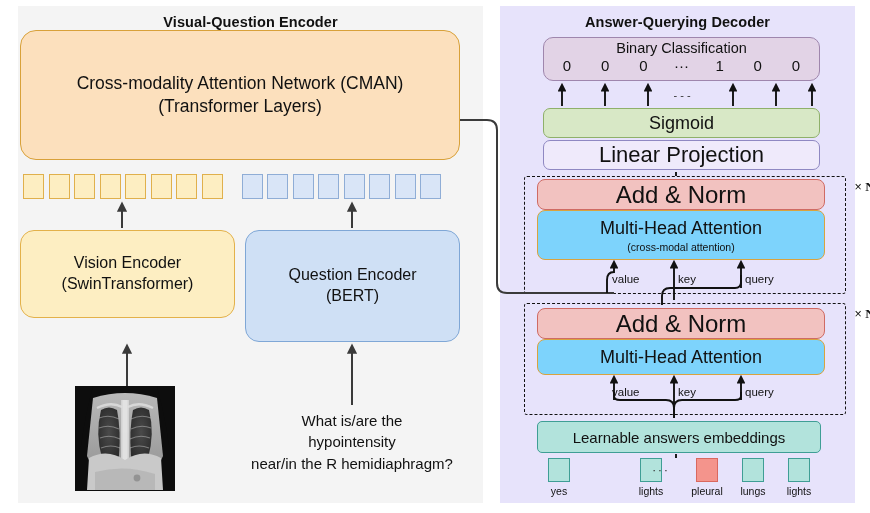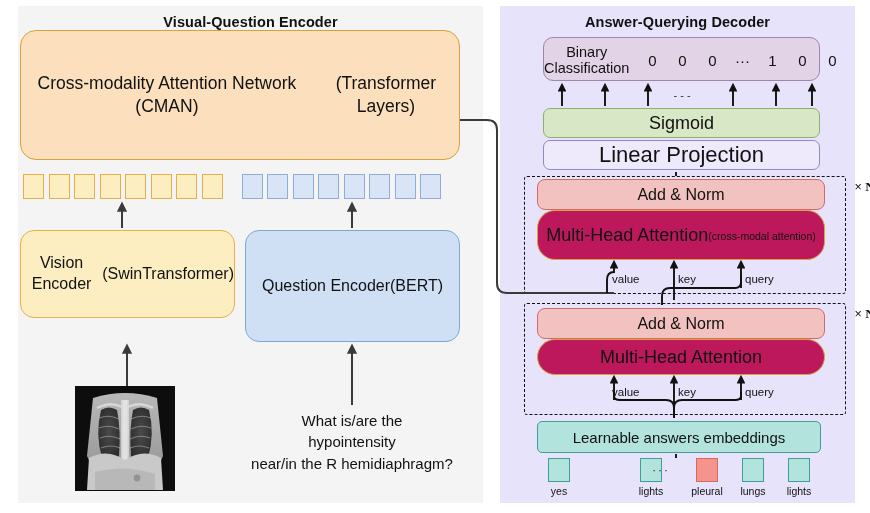--- a/index.html
+++ b/index.html
@@ -26,21 +26,21 @@
   .panel-title {
     position: absolute; left: 0; width: 100%;
     top: 8px; text-align: center;
     font-size: 14.5px; font-weight: bold; color: #111;
     letter-spacing: .1px;
   }
 
   
   .box {
     position: absolute;
-    display: flex; flex-direction: row;
+    display: flex; flex-direction: column;
     align-items: center; justify-content: center;
     text-align: center; color: #111;
     border-style: solid; border-width: 1.4px;
   }
   .box .sub { font-size: 10.5px; margin-top: 2px; }
 
   
   #cman-box {
     left: 20px; top: 30px; width: 440px; height: 130px;
     border-radius: 16px;
@@ -114,24 +114,24 @@
   #group-cross { left: 524px; top: 176px; width: 322px; height: 118px; }
   #group-self  { left: 524px; top: 303px; width: 322px; height: 112px; }
   .times-n {
     position: absolute; right: -30px; top: 2px;
     font-size: 12.5px; color: #111; white-space: nowrap;
   }
   .times-n b { font-family: "Liberation Serif", serif; font-size: 13.5px; }
 
   .addnorm {
     border-radius: 8px; background: #f2c2c0; border-color: #cf6b64;
-    font-size: 16px; height: 31px;
+    font-size: 24px; height: 31px;
   }
   .mha {
-    border-radius: 18px; background: #be185d; border-color: #d9a33e; align-items: center;
+    border-radius: 8px; background: #7dd3fc; border-color: #d9a33e; align-items: center;
   }
 
   #addnorm-1 { left: 537px; top: 179px; width: 288px; }
   #mha-1     { left: 537px; top: 210px; width: 288px; height: 50px; font-size: 18px; }
   #addnorm-2 { left: 537px; top: 308px; width: 288px; }
   #mha-2     { left: 537px; top: 339px; width: 288px; height: 36px; font-size: 18px; }
 
   #embed-box {
     left: 537px; top: 421px; width: 284px; height: 32px;
     border-radius: 5px;

